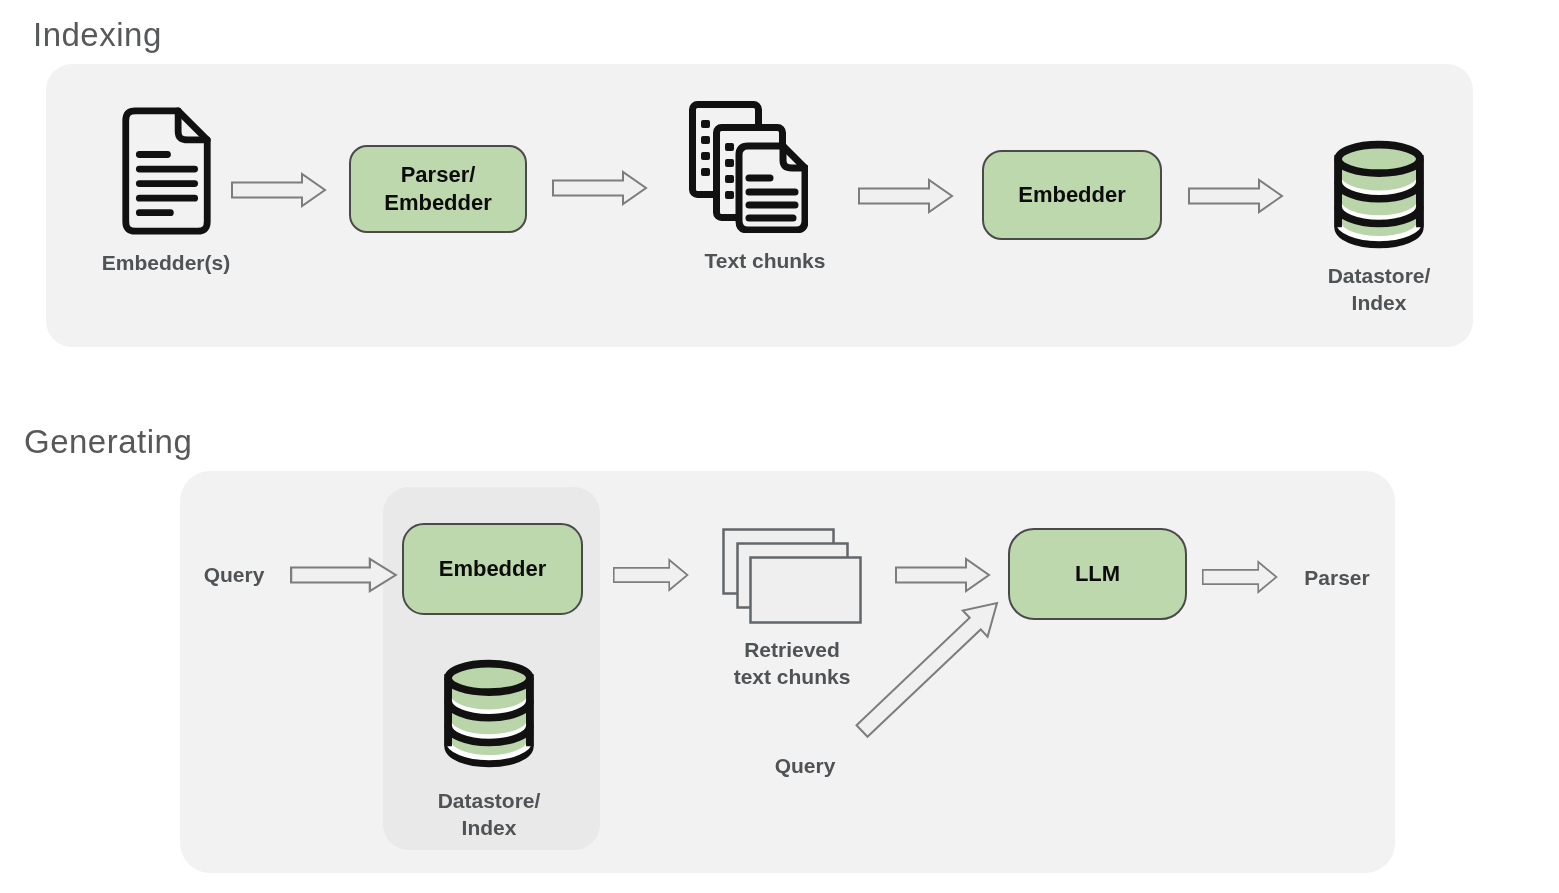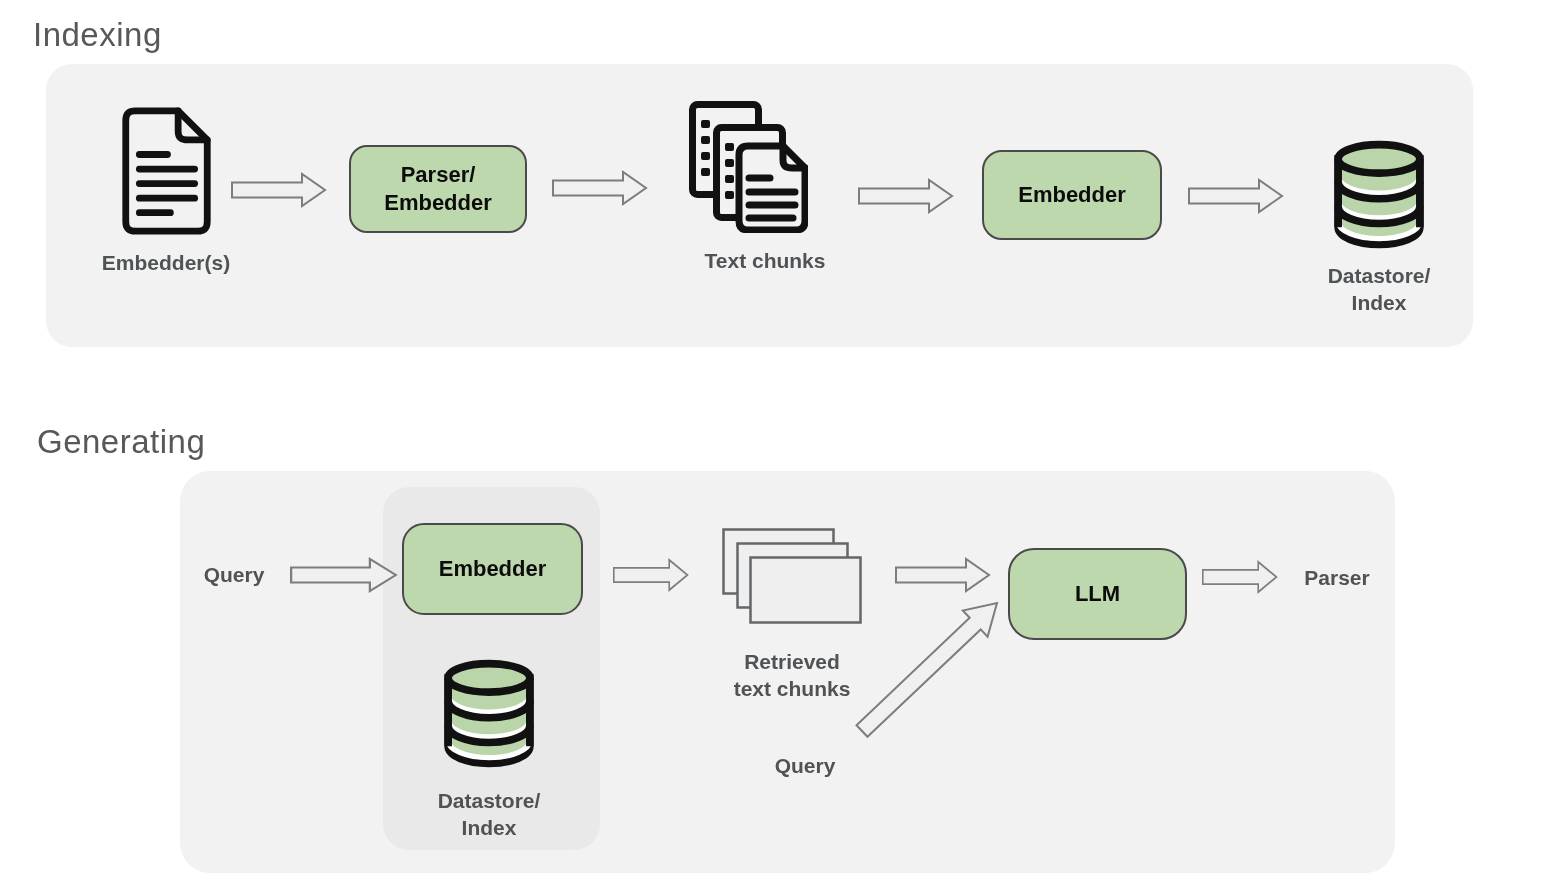--- a/index.html
+++ b/index.html
@@ -134,21 +134,21 @@
       <path class="db-sep" d="M9 72 C9 82 28 90 52 90 C76 90 95 82 95 72"></path>
       <path class="db-sep" d="M9 22 V94 M95 22 V94"></path>
       <ellipse class="db-body" cx="52" cy="22" rx="43" ry="15"></ellipse>
     </svg>
   </div>
   <div class="abs node-label" style="left:1308px;top:262px;width:142px;">
     <div>Datastore/</div>
     <div>Index</div>
   </div>
 
-  <div class="abs section-title" style="left:37px;top:423px;">Generating</div>
+  <div class="abs section-title" style="left:24px;top:423px;">Generating</div>
 
   <div class="abs panel" style="left:180px;top:471px;width:1215px;height:402px;border-radius:30px;"></div>
   <div class="abs inner-panel" style="left:383px;top:487px;width:217px;height:363px;"></div>
 
   <div class="abs node-label" style="left:179px;top:561px;width:110px;">Query</div>
 
   <div class="abs" style="left:290px;top:557px;width:108px;height:36px;">
     <svg class="arrow-svg" viewBox="0 0 96 36" preserveAspectRatio="none">
         <polygon class="arrow-shape" points="1,10.5 71,10.5 71,2 94,18 71,34 71,25.5 1,25.5"></polygon>
       </svg>
@@ -181,39 +181,39 @@
       </svg>
   </div>
 
   <div class="abs" style="left:722px;top:528px;width:140px;height:96px;">
     <svg viewBox="0 0 140 96" width="100%" height="100%">
       <rect class="chunk" x="1.5" y="1.5" width="110" height="64"></rect>
       <rect class="chunk" x="15.5" y="15.5" width="110" height="64"></rect>
       <rect class="chunk" x="28.5" y="29.5" width="110" height="65"></rect>
     </svg>
   </div>
-  <div class="abs node-label" style="left:712px;top:636px;width:160px;margin-top:12px;">
+  <div class="abs node-label" style="left:712px;top:636px;width:160px;">
     <div>Retrieved</div>
     <div>text chunks</div>
   </div>
 
   <div class="abs" style="left:895px;top:557px;width:96px;height:36px;">
     <svg class="arrow-svg" viewBox="0 0 96 36" preserveAspectRatio="none">
         <polygon class="arrow-shape" points="1,10.5 71,10.5 71,2 94,18 71,34 71,25.5 1,25.5"></polygon>
       </svg>
   </div>
 
   <div class="abs" style="left:853px;top:592px;width:150px;height:150px;">
     <svg class="arrow-svg" viewBox="0 0 150 150">
       <polygon class="arrow-shape" points="14.5,144.8 127.7,37.4 134.6,44.7 144,11 109.8,18.5 116.7,25.8 3.5,133.2"></polygon>
     </svg>
   </div>
   <div class="abs node-label" style="left:755px;top:752px;width:100px;">Query</div>
 
-  <div class="abs gbox" style="left:1008px;top:548px;width:179px;height:92px;border-radius:26px;">
+  <div class="abs gbox" style="left:1008px;top:528px;width:179px;height:92px;border-radius:26px;">
     <div>LLM</div>
   </div>
 
   <div class="abs" style="left:1202px;top:560px;width:76px;height:34px;">
     <svg class="arrow-svg" viewBox="0 0 96 36" preserveAspectRatio="none">
         <polygon class="arrow-shape" points="1,10.5 71,10.5 71,2 94,18 71,34 71,25.5 1,25.5"></polygon>
       </svg>
   </div>
 
   <div class="abs node-label" style="left:1287px;top:564px;width:100px;">Parser</div>

